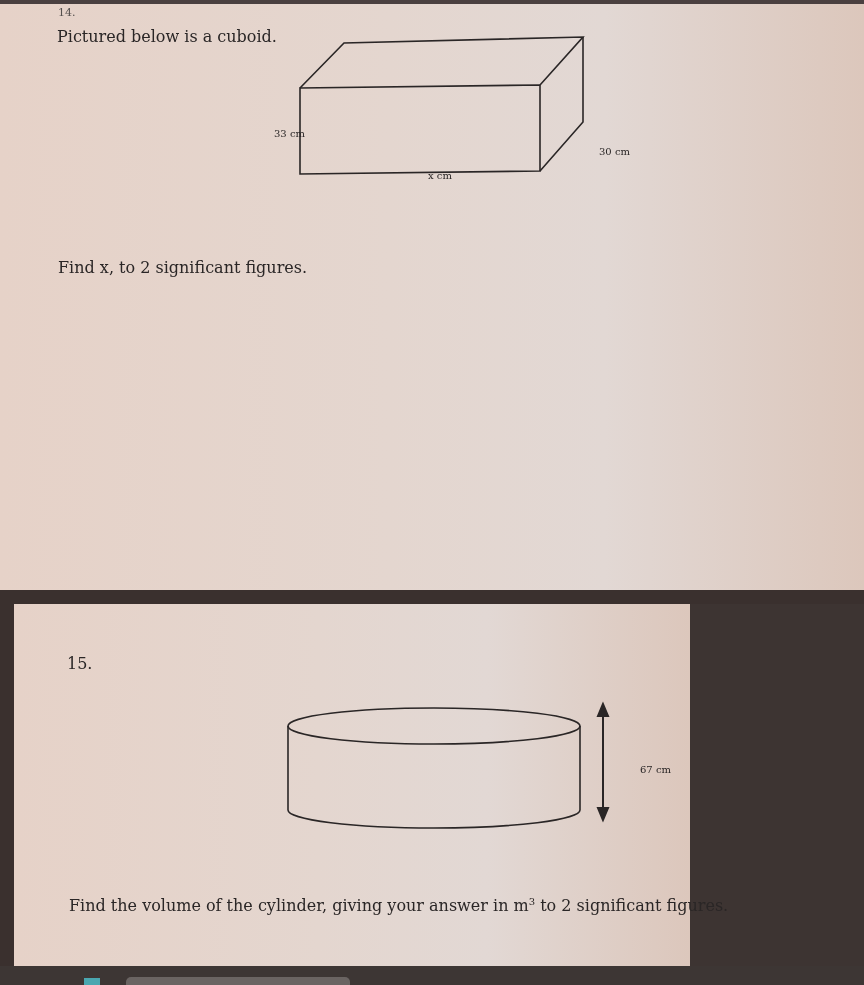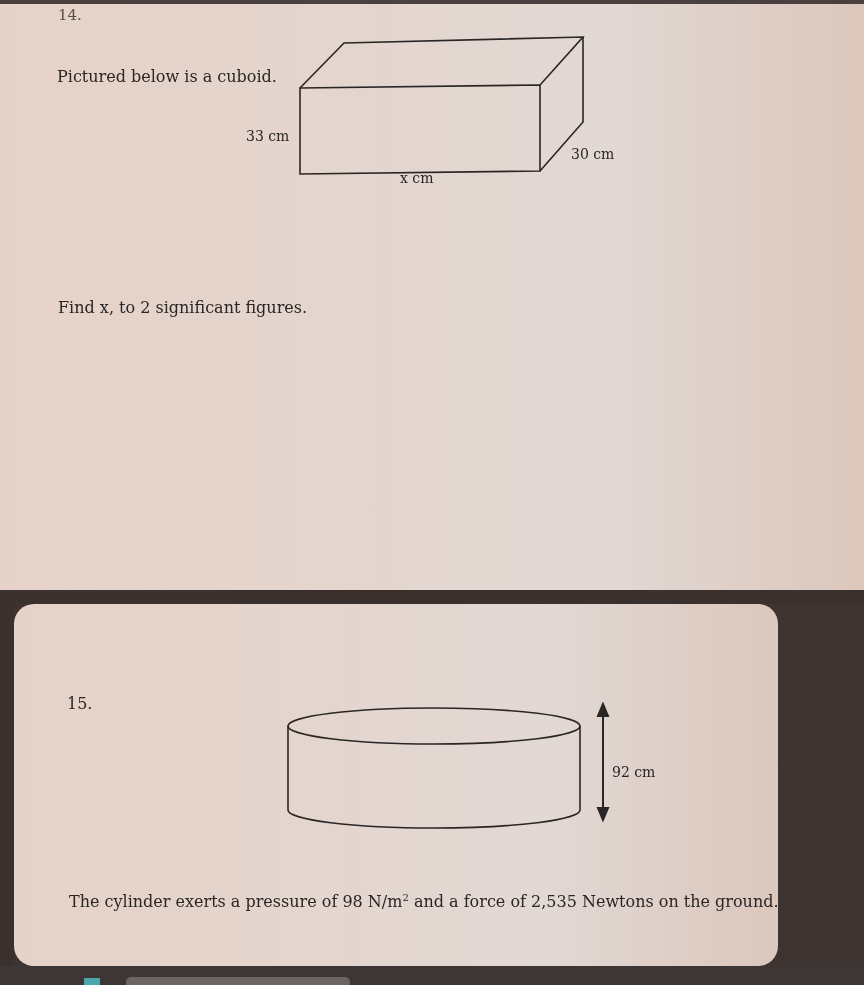--- a/index.html
+++ b/index.html
@@ -7,31 +7,31 @@
     width:864px; height:985px; overflow:hidden; position:relative;
     background:#3d3432;
     font-family:"DejaVu Serif", "Liberation Serif", serif;
     color:#2e2a2a;
   }
   .card {
     position:absolute;
     background: linear-gradient(90deg, #e6d2c8 0%, #e4d6cf 45%, #e2d8d4 70%, #dcc7bc 100%);
   }
   #card14 { left:0; top:4px; width:864px; height:586px; }
-  #card15 { left:14px; top:604px; width:764px; height:362px;border-radius:20px; }
+  #card15 { left:14px; top:604px; width:676px; height:362px; }
   .topbar { position:absolute; left:0; top:0; width:864px; height:4px; background:#4a4040; }
   .divider { position:absolute; left:0; top:590px; width:864px; height:14px; background:#3a302e; }
   .leftedge { position:absolute; left:0; top:590px; width:14px; height:395px; background:#3a302e; }
   .bottombar { position:absolute; left:0; top:966px; width:864px; height:19px; background:#3d3634; }
   .taskicon { position:absolute; left:84px; top:978px; width:16px; height:7px; background:#4aa7b0; }
   .taskpill { position:absolute; left:126px; top:977px; width:224px; height:10px; border-radius:5px 5px 0 0; background:#6a6462; }
 
-  .qnum { position:absolute; font-size:15px; color:#55504e; }
-  .txt { position:absolute; font-size:16px; white-space:nowrap; color:#2a2626;margin-top:40px; }
-  .lbl { position:absolute; font-size:14px; white-space:nowrap; color:#2a2626; }
+  .qnum { position:absolute; font-size:11px; color:#55504e; }
+  .txt { position:absolute; font-size:16px; white-space:nowrap; color:#2a2626; }
+  .lbl { position:absolute; font-size:10px; white-space:nowrap; color:#2a2626;margin-left:28px; }
   sup { font-size:10px; line-height:0; }
   svg { position:absolute; overflow:visible; }
 </style>
 </head>
 <body>
 
 <div class="topbar"></div>
 
 <div class="card" id="card14">
   <div class="qnum" style="left:58px; top:2px;">14.</div>
@@ -67,22 +67,22 @@
       <line x1="566" y1="122" x2="566" y2="206"></line>
       <path d="M274,206 A146,18 0 0 0 566,206"></path>
     </g>
 
     <g stroke="#2a2626" stroke-width="2" fill="#2a2626">
       <line x1="589" y1="110" x2="589" y2="208"></line>
       <polygon points="589,100 584,112 594,112"></polygon>
       <polygon points="589,216 584,204 594,204"></polygon>
     </g>
   </svg>
-  <div class="lbl" style="left:598px; top:160px;">92 cm</div>
+  <div class="lbl" style="left:598px; top:160px;">67 cm</div>
 
-  <div class="txt" style="left:55px; top:248px;">
-    <span>The cylinder exerts a pressure of 98 N/m</span><sup>2</sup><span> and a force of 2,535 Newtons on the ground.</span>
+  <div class="txt" style="left:55px; top:292px;">
+    <span>Find the volume of the cylinder, giving your answer in m</span><sup>3</sup><span> to 2 significant figures.</span>
   </div>
 </div>
 
 <div class="bottombar"></div>
 <div class="taskicon"></div>
 <div class="taskpill"></div>
 
 </body></html>

